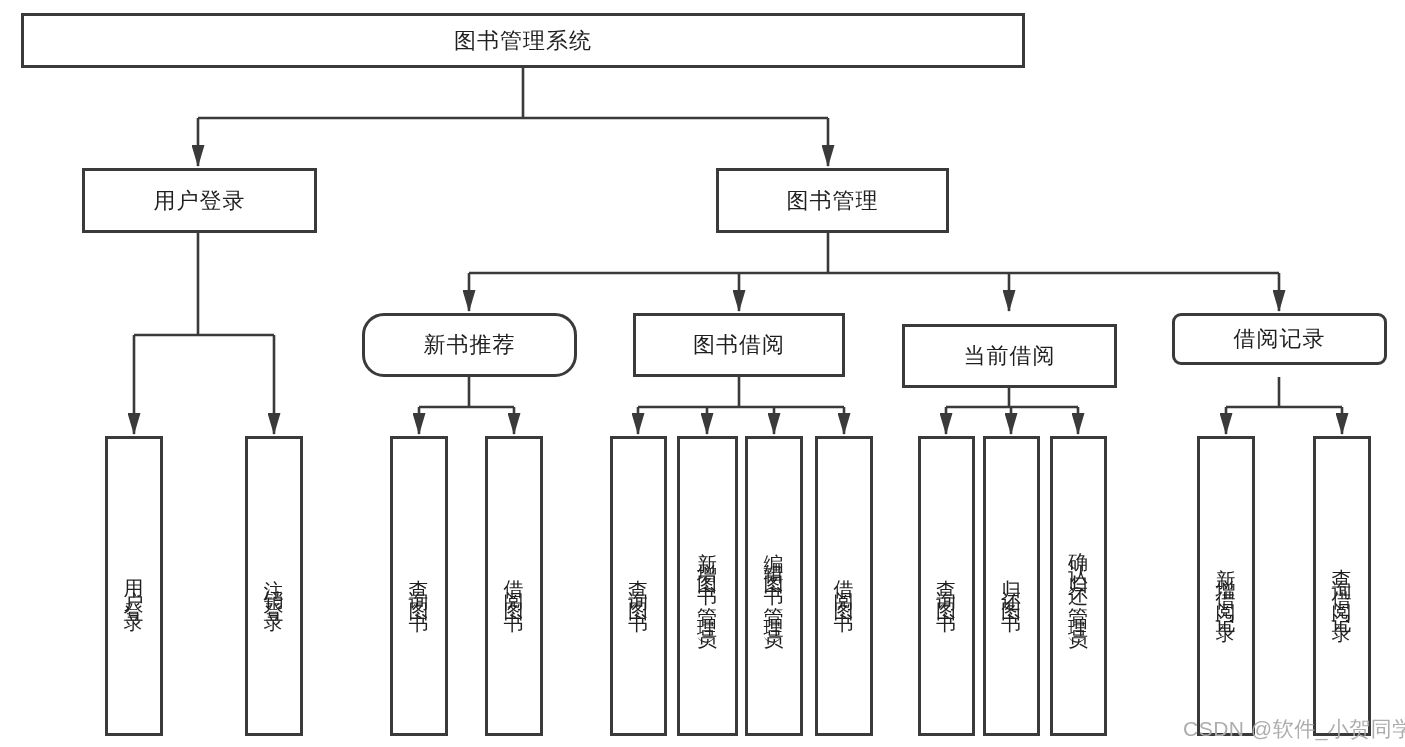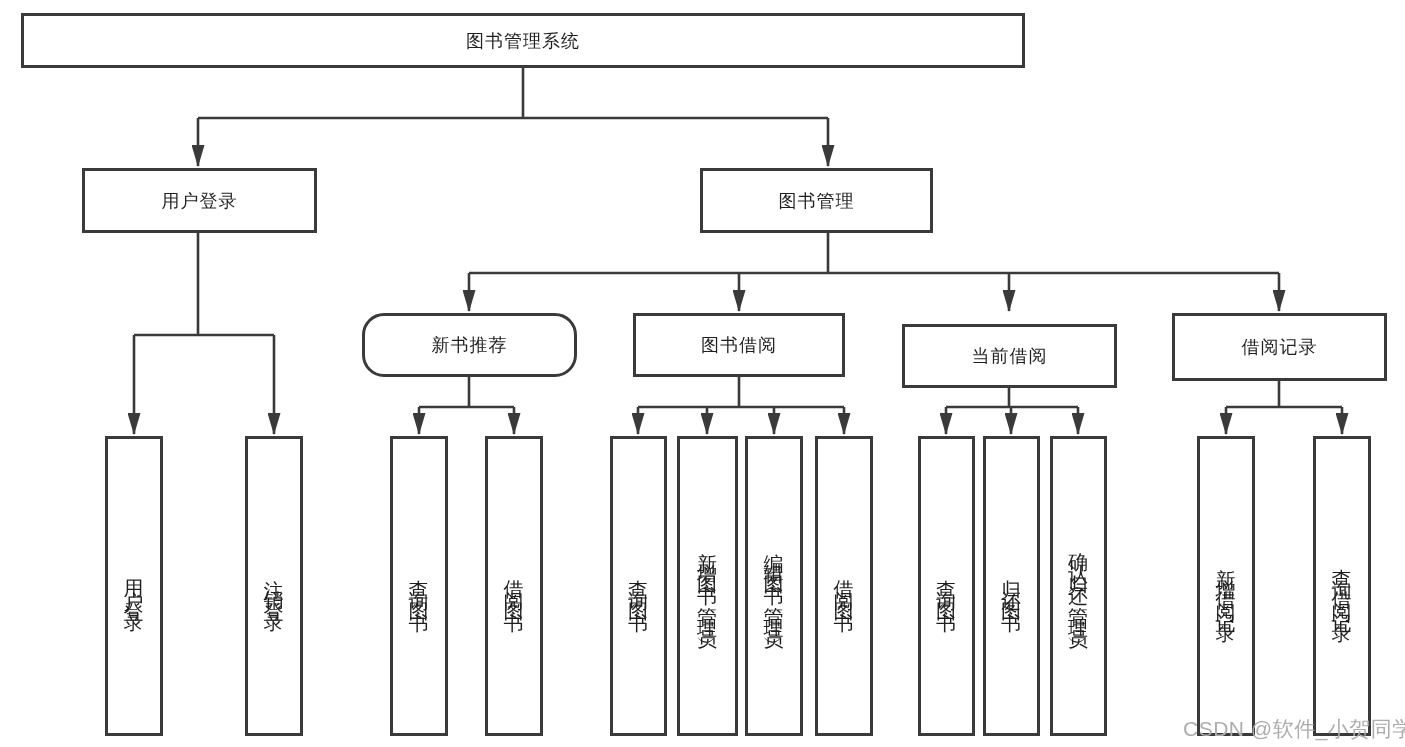--- a/index.html
+++ b/index.html
@@ -25,40 +25,40 @@
     box-sizing: border-box;
     border: 3px solid #3a3a3a;
     background: #ffffff;
     display: flex;
     align-items: center;
     justify-content: center;
     color: #1f1f1f;
     z-index: 2;
   }
   .hlabel {
-    font-size: 18px;
+    font-size: 22px;
     letter-spacing: 1px;
     white-space: nowrap;
   }
   .vtext {
     writing-mode: vertical-rl;
     text-orientation: mixed;
     font-size: 20px;
     line-height: 1;
     letter-spacing: 11px;
     white-space: nowrap;
   }
   
   .b-root      { left: 21px;   top: 13px;  width: 1004px; height: 55px; }
   .b-user      { left: 82px;   top: 168px; width: 235px;  height: 65px; }
-  .b-mgmt      { left: 700px;  top: 168px; width: 233px;  height: 65px; }
+  .b-mgmt      { left: 716px;  top: 168px; width: 233px;  height: 65px; }
   .b-recommend { left: 362px;  top: 313px; width: 215px;  height: 64px; border-radius: 22px; }
   .b-borrow    { left: 633px;  top: 313px; width: 212px;  height: 64px; align-items: center; }
   .b-current   { left: 902px;  top: 313px; width: 215px;  height: 64px; margin-top: 11px; }
-  .b-records   { left: 1172px; top: 313px; width: 215px;  height: 68px; }
+  .b-records   { left: 1172px; top: 313px; width: 215px;  height: 52px; border-radius: 9px; }
   .v-a1 { left: 105px;  top: 436px; width: 58px; height: 300px; }
   .v-a2 { left: 245px;  top: 436px; width: 58px; height: 300px; }
   .v-b1 { left: 390px;  top: 436px; width: 58px; height: 300px; }
   .v-b2 { left: 485px;  top: 436px; width: 58px; height: 300px; }
   .v-c1 { left: 610px;  top: 436px; width: 57px; height: 300px; }
   .v-c2 { left: 677px;  top: 436px; width: 61px; height: 300px; }
   .v-c3 { left: 745px;  top: 436px; width: 58px; height: 300px; }
   .v-c4 { left: 815px;  top: 436px; width: 58px; height: 300px; }
   .v-d1 { left: 918px;  top: 436px; width: 57px; height: 300px; }
   .v-d2 { left: 983px;  top: 436px; width: 57px; height: 300px; }

